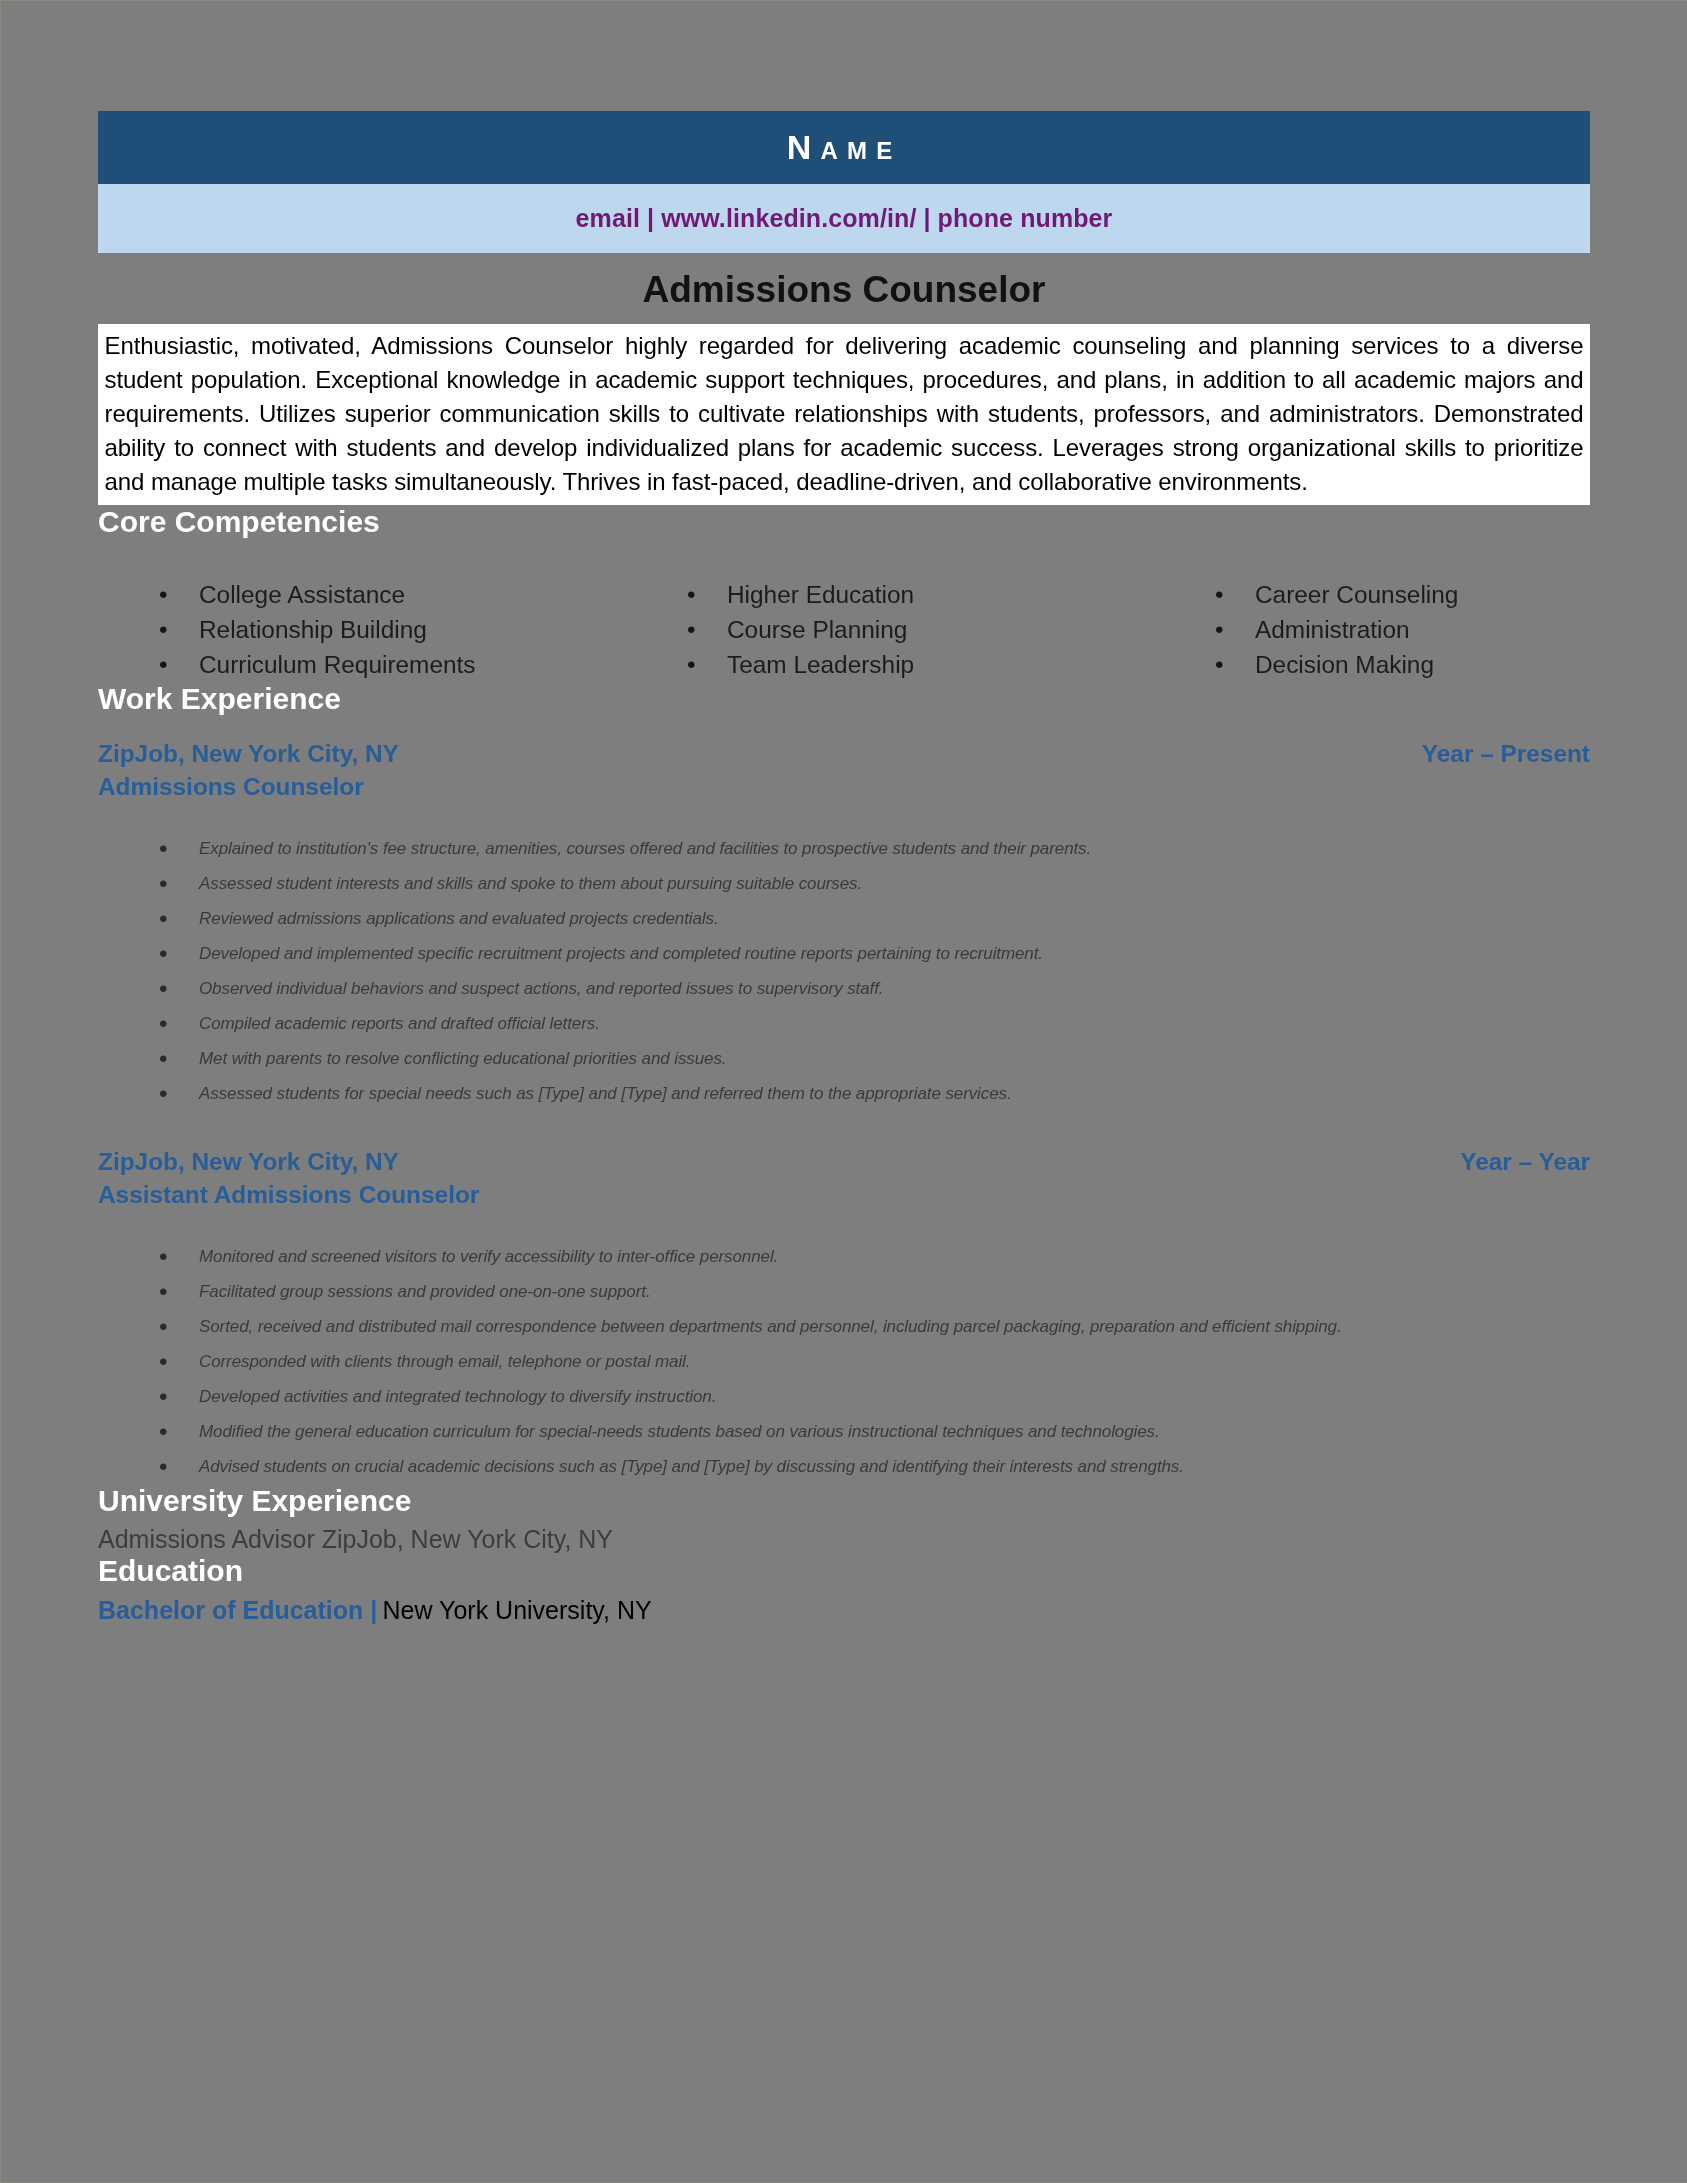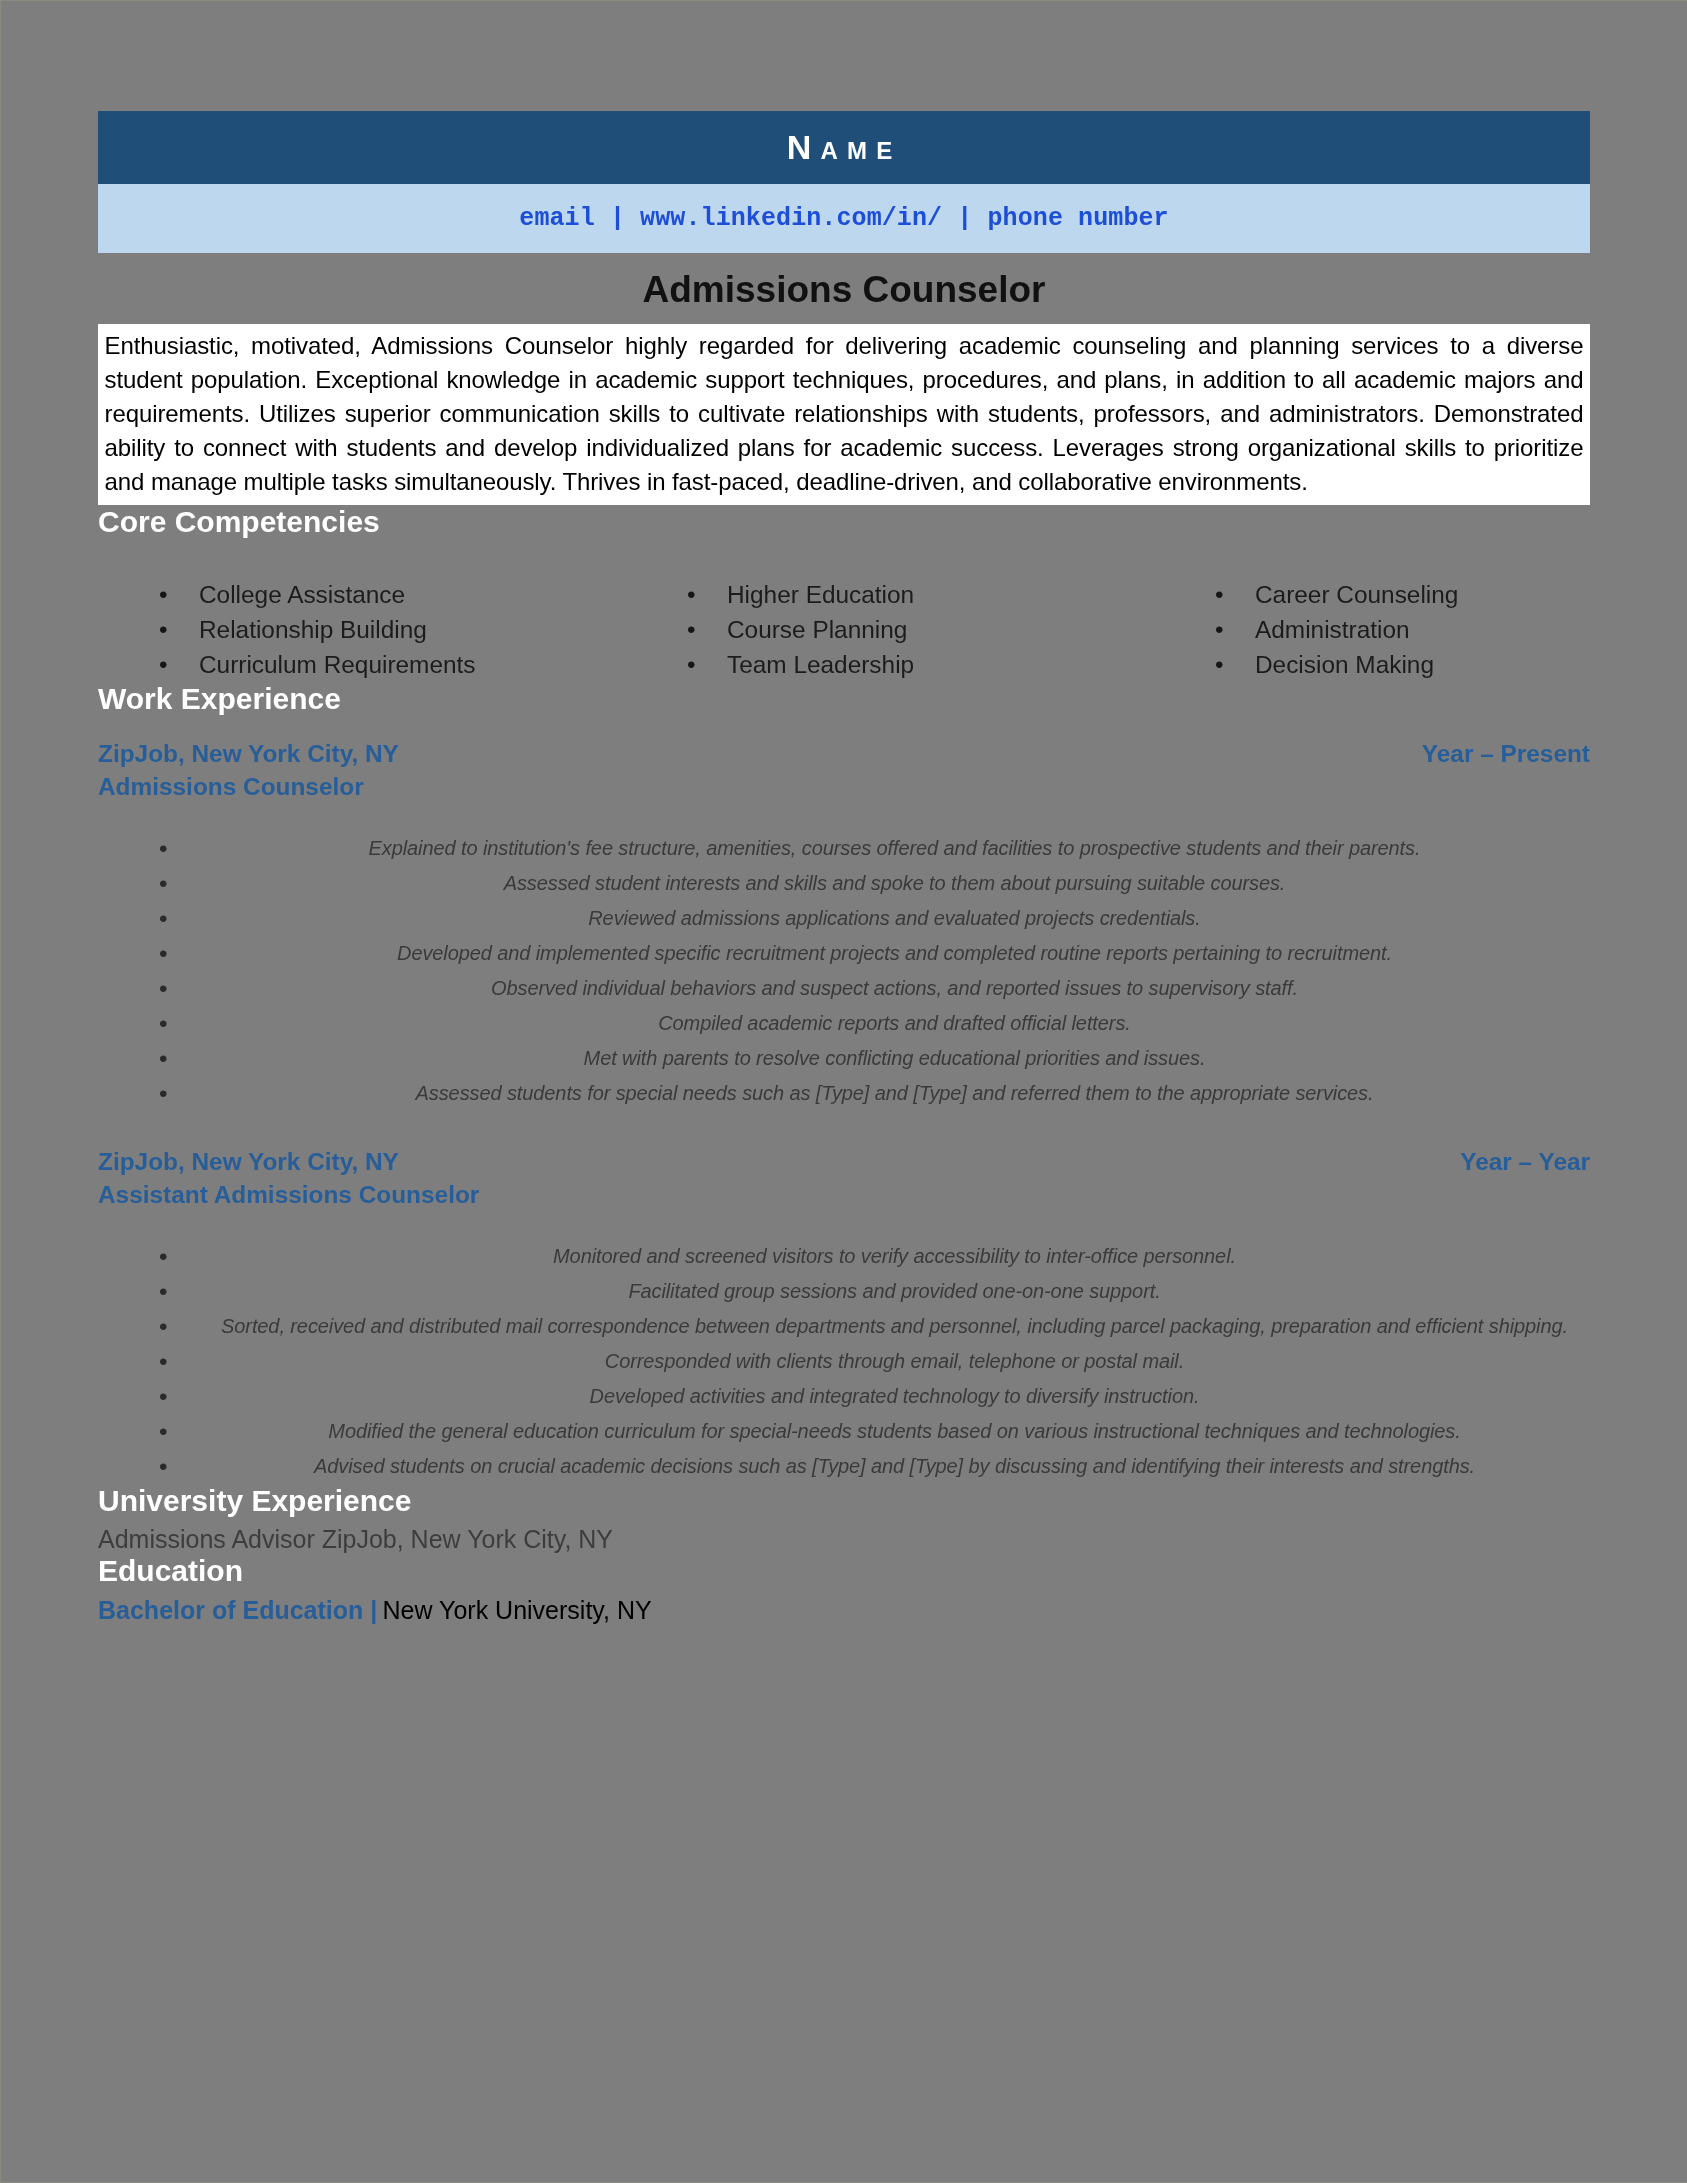--- a/index.html
+++ b/index.html
@@ -25,25 +25,24 @@
   .band-dark{height:73px;background:#1F4E79;}
   .band-light{height:69px;background:#BDD7EE;}
   .name-text{
     color:#FFFFFF;
     font-size:34px;
     font-weight:bold;
     font-variant:small-caps;
     letter-spacing:9.2px;
   }
   .contact-text{
-    color:#1d4ed8;
+    color:#701a75;
     font-size:25px;
     font-weight:bold;
     letter-spacing:0.1px;
-    font-family:Liberation Mono, monospace;
   }
   
   .doc-title{
     margin:16px 0 0 0;
     text-align:center;
     color:#111111;
     font-size:37px;
     line-height:42px;
     font-weight:bold;
   }
@@ -114,24 +113,23 @@
     font-size:24.4px;
     line-height:33px;
     font-weight:bold;
     text-align:right;
     white-space:nowrap;
   }
   ul.job-bullets{margin-top:28px;}
   ul.job-bullets li{
     font-style:italic;
     color:#3A3A3A;
-    font-size:20px;
+    font-size:17px;
     line-height:35px;
     letter-spacing:-0.1px;
-    text-align:center;
   }
   ul.job-bullets li::before{color:#2a2a2a;font-style:normal;}
   
   .plain-entry{
     margin:6.6px 0 0 0;
     color:#3D3D3D;
     font-size:25px;
     line-height:30px;
   }
   .edu-line{

